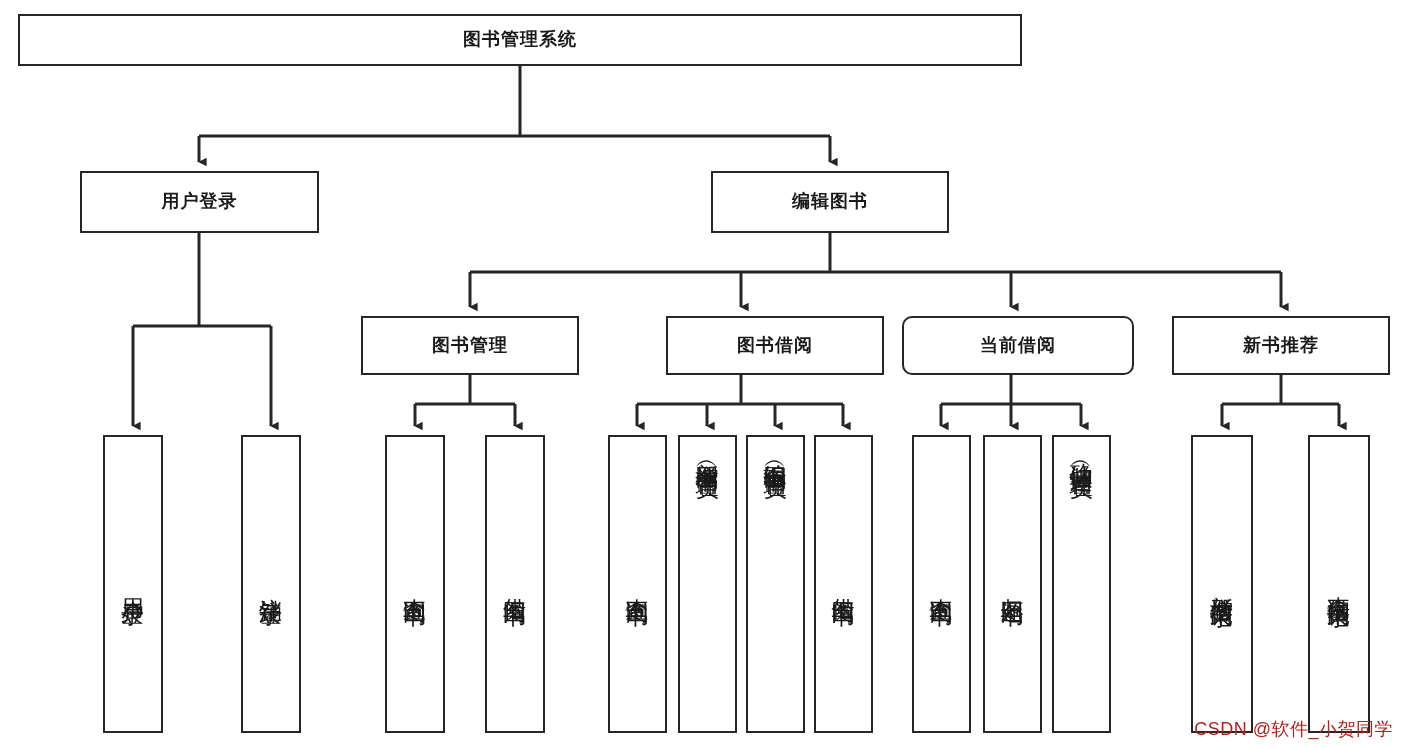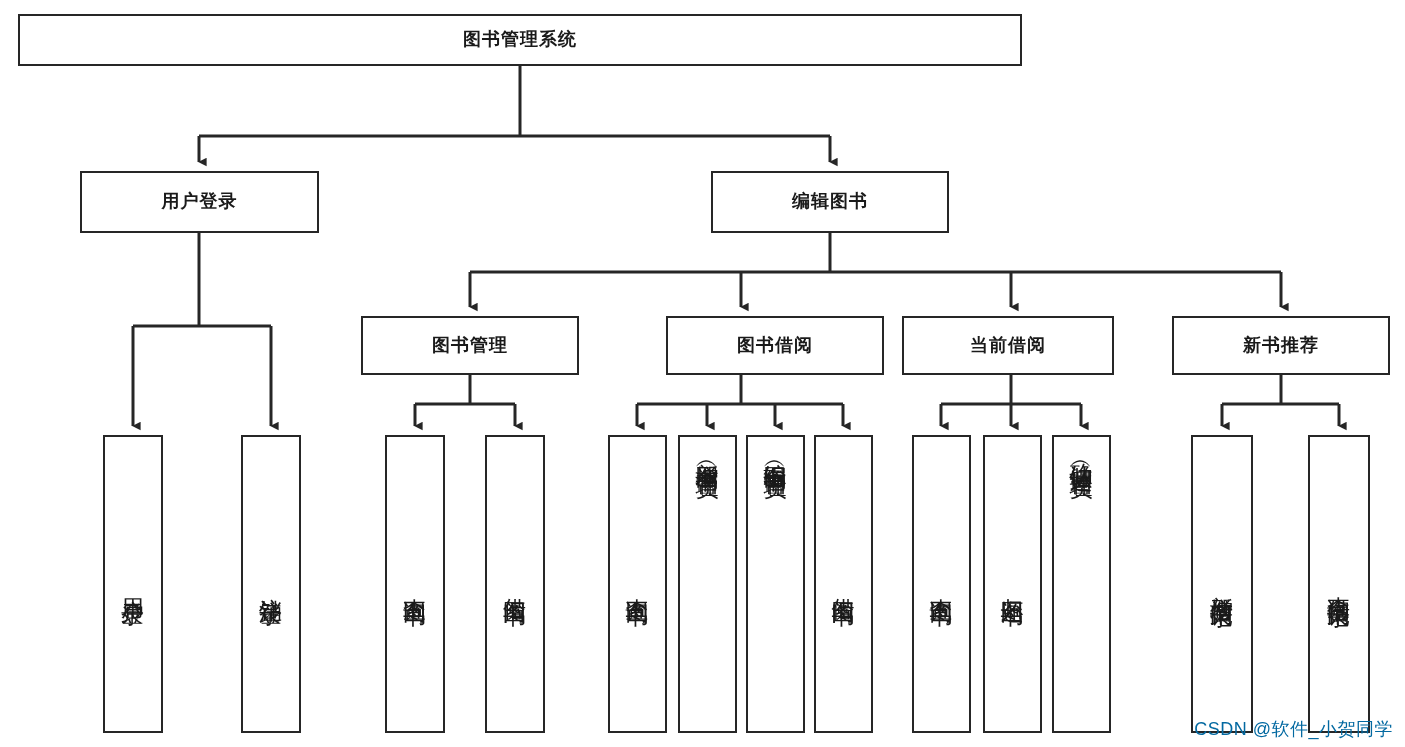--- a/index.html
+++ b/index.html
@@ -59,21 +59,21 @@
   }
   .leaf-box.align-top {
     align-items: flex-start;
     padding-top: 8px;
   }
   #watermark {
     position: absolute;
     right: 12px;
     bottom: 6px;
     font-size: 18px;
-    color: #0369a1;
+    color: #b91c1c;
     letter-spacing: 0.5px;
     white-space: nowrap;
     user-select: none;
   }
 </style>
 </head>
 <body>
 
 <div id="diagram-root">
 
@@ -149,21 +149,21 @@
   <div class="node-box" id="node-l2-1" style="left: 711px; top: 171px; width: 238px; height: 62px;">
     <span class="node-label-h">编辑图书</span>
   </div>
 
   <div class="node-box" id="node-l3-0" style="left: 361px; top: 316px; width: 218px; height: 59px;">
     <span class="node-label-h">图书管理</span>
   </div>
   <div class="node-box" id="node-l3-1" style="left: 632px; top: 316px; width: 218px; height: 59px; margin-left: 34px;">
     <span class="node-label-h">图书借阅</span>
   </div>
-  <div class="node-box" id="node-l3-2" style="left: 902px; top: 316px; width: 212px; height: 59px;">
+  <div class="node-box" id="node-l3-2" style="left: 902px; top: 316px; width: 232px; height: 59px; border-radius: 10px;">
     <span class="node-label-h">当前借阅</span>
   </div>
   <div class="node-box" id="node-l3-3" style="left: 1172px; top: 316px; width: 218px; height: 59px;">
     <span class="node-label-h">新书推荐</span>
   </div>
 
   <div class="node-box leaf-box" id="node-leaf-0" style="left: 103px; top: 435px; width: 60px; height: 298px;">
     <span class="node-label-v">用户登录</span>
   </div>
   <div class="node-box leaf-box" id="node-leaf-1" style="left: 241px; top: 435px; width: 60px; height: 298px;">

